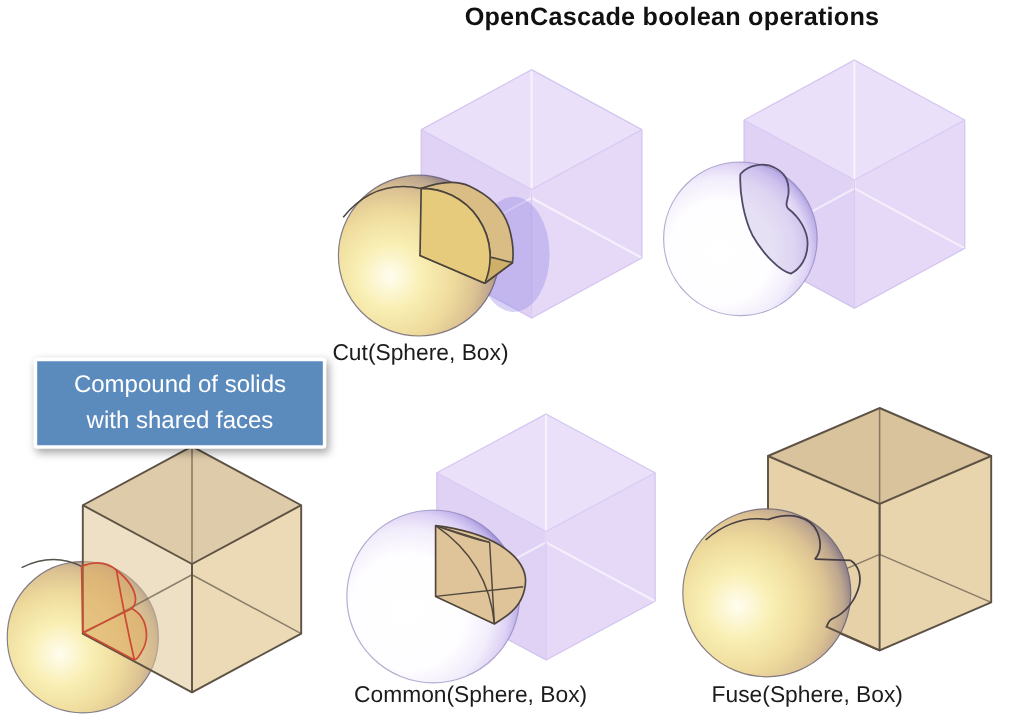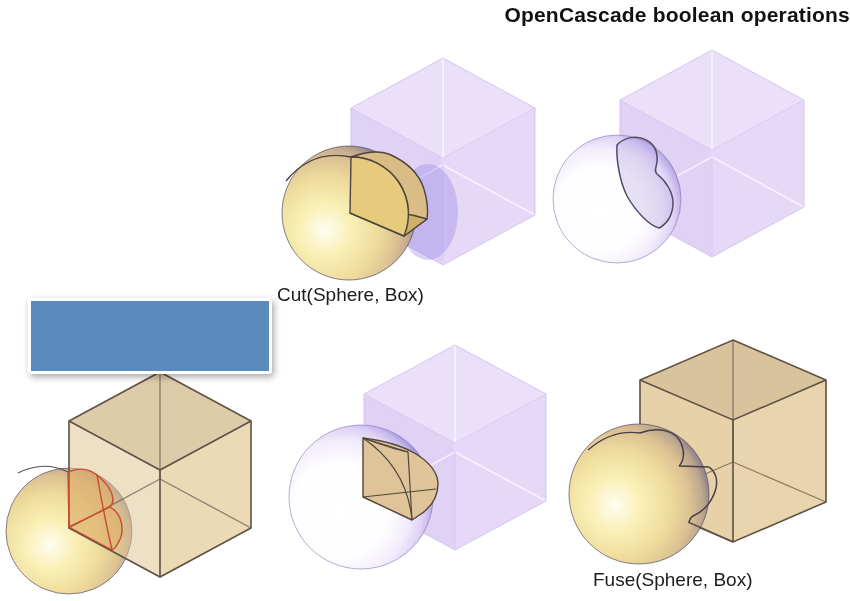--- a/index.html
+++ b/index.html
@@ -1,18 +1,18 @@
 <!DOCTYPE html>
 <html style="--callout-bg: #5b8abc; --callout-text: #ffffff; --callout-border: #ffffff; --title-text: #111111; --caption-text: #1c1c1c; --box-lavender: #e6daf8; --box-tan: #ddc392; --box-edge-dark: #5d5244; --sphere-yellow: #f3e4a0; --sphere-rim-purple: #6f6880; --sphere-lavender-rim: #9e91d6; --section-curve: #4f4a66; --compound-curve-red: #cc4a33; --wedge-tan: #e7cb7c;"><head>
 <meta charset="utf-8">
 <style>
   html,body{margin:0;padding:0;background:#fff;}
   .page{position:relative;width:850px;height:601px;background:#fff;overflow:hidden;
         font-family:"Liberation Sans","DejaVu Sans",sans-serif;}
-  .title{position:absolute;left:270px;top:3px;width:580px;text-align:right;
+  .title{position:absolute;left:270px;top:3px;width:580px;text-align:center;
          font-size:21px;font-weight:bold;color:var(--title-text,#111);letter-spacing:.2px;}
   .caption{position:absolute;width:230px;font-size:19px;
            color:var(--caption-text,#1c1c1c);}
   .cap-cut{left:277px;top:284px;}
   .cap-section{left:575px;top:284px;}
   .cap-common{left:295px;top:569px;}
   .cap-fuse{left:593px;top:569px;}
   .callout{position:absolute;left:28px;top:298px;width:238px;height:70px;
            background:var(--callout-bg,#5b8abc);border:3px solid var(--callout-border,#fff);
            border-radius:3px;box-shadow:2px 3px 7px rgba(0,0,0,.35);
@@ -166,18 +166,21 @@
           <path d="M68,472 L69,527"></path>
           <path d="M69,527 L112,550"></path>
           <path d="M97,475 Q104,515 112,550"></path>
           <path d="M69,527 L110,507"></path>
         </g>
       </g>
     </g>
   </svg>
 
   <div class="caption cap-cut">Cut(Sphere, Box)</div>
+  <div class="caption cap-common">Common(Sphere, Box)</div>
   <div class="caption cap-fuse">Fuse(Sphere, Box)</div>
 
   <div class="callout">
+    <div>Compound of solids</div>
+    <div>with shared faces</div>
   </div>
 
 </div>
 
 </body></html>

